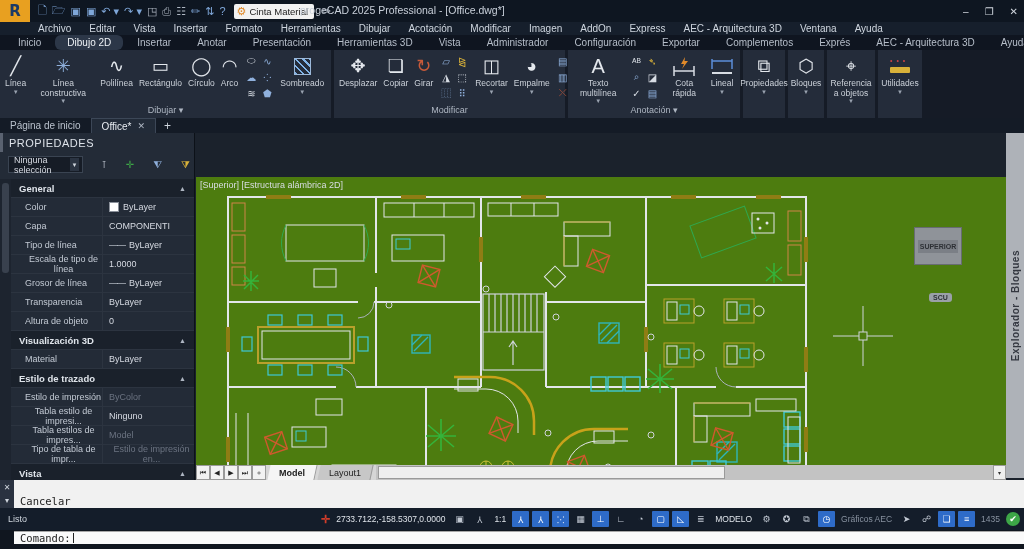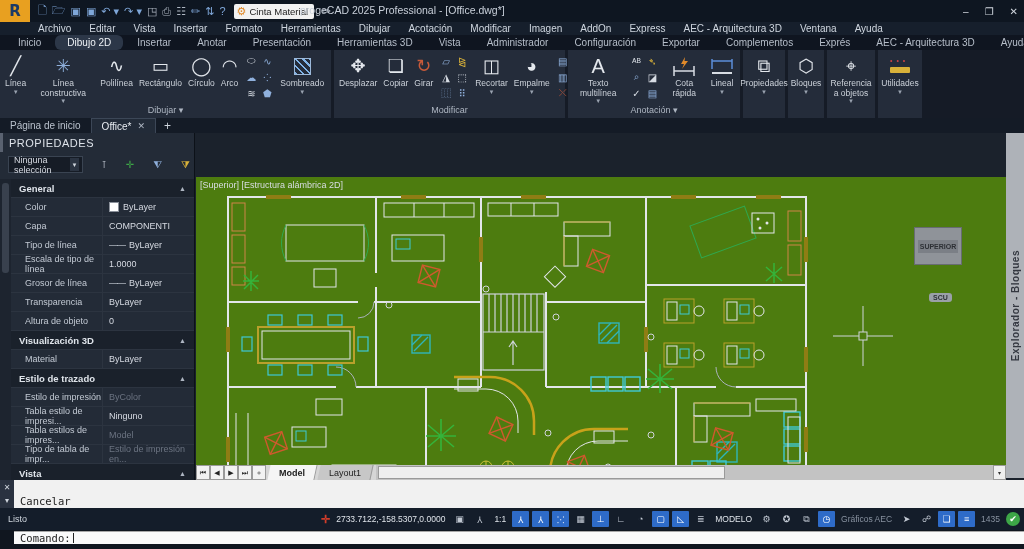--- a/index.html
+++ b/index.html
@@ -68,21 +68,21 @@
   #combo { width:100px; height:17px; background:#161c26; border:1px solid #3a4452; display:flex; align-items:center;
            justify-content:space-between; padding:0 3px 0 5px; font-size:9px; color:#d6dae2; }
   #combo .cv { width:11px; height:13px; background:#2b3442; display:flex; align-items:center; justify-content:center; font-size:6px; color:#cfd5dd; }
   .ptool { font-size:10px; }
   #props-rows { position:absolute; left:0; top:46px; right:0; bottom:0; overflow:hidden; }
   .gutter { position:absolute; left:0; top:0; bottom:0; width:11px; background:#1d242f; }
   .gutter .thumb { position:absolute; left:2px; top:4px; width:7px; height:90px; background:#39414e; border-radius:3px; }
   .sechdr { margin-left:11px; height:19px; background:#1a212b; display:flex; align-items:center; justify-content:space-between;
             padding:0 8px; font-size:9.5px; font-weight:bold; color:#dfe4ea; border-bottom:1px solid #2c3440; }
   .sechdr .tri { font-size:7px; color:#aeb6c2; }
-  .prow { margin-left:11px; height:19px; display:flex; border-bottom:1px solid #2c3440; }
+  .prow { margin-left:11px; height:19px; display:flex; border-bottom:1px solid #2c3440;text-align:center; }
   .plabel { width:92px; padding-left:14px; font-size:9px; color:#c3cad4; display:flex; align-items:center; border-right:1px solid #2c3440; }
   .pvalue { flex:1; padding-left:6px; font-size:9px; color:#d6dae2; display:flex; align-items:center; gap:4px; }
   .pvalue.dim { color:#6b7381; }
   .swatch { width:10px; height:10px; background:#ffffff; border:1px solid #8a909a; }
   .lineglyph { color:#c3cad4; letter-spacing:-1px; }
 
   
   #viewport { position:absolute; left:196px; top:0; right:18px; bottom:15px; background:#4d7c0f; overflow:hidden;margin-top:44px; }
   #vplabel { position:absolute; left:4px; top:3px; font-size:9px; color:#d8dde3; }
   #viewcube { position:absolute; left:718px; top:50px; width:48px; height:38px; background:#8f9399; border:1px solid #686c72;

